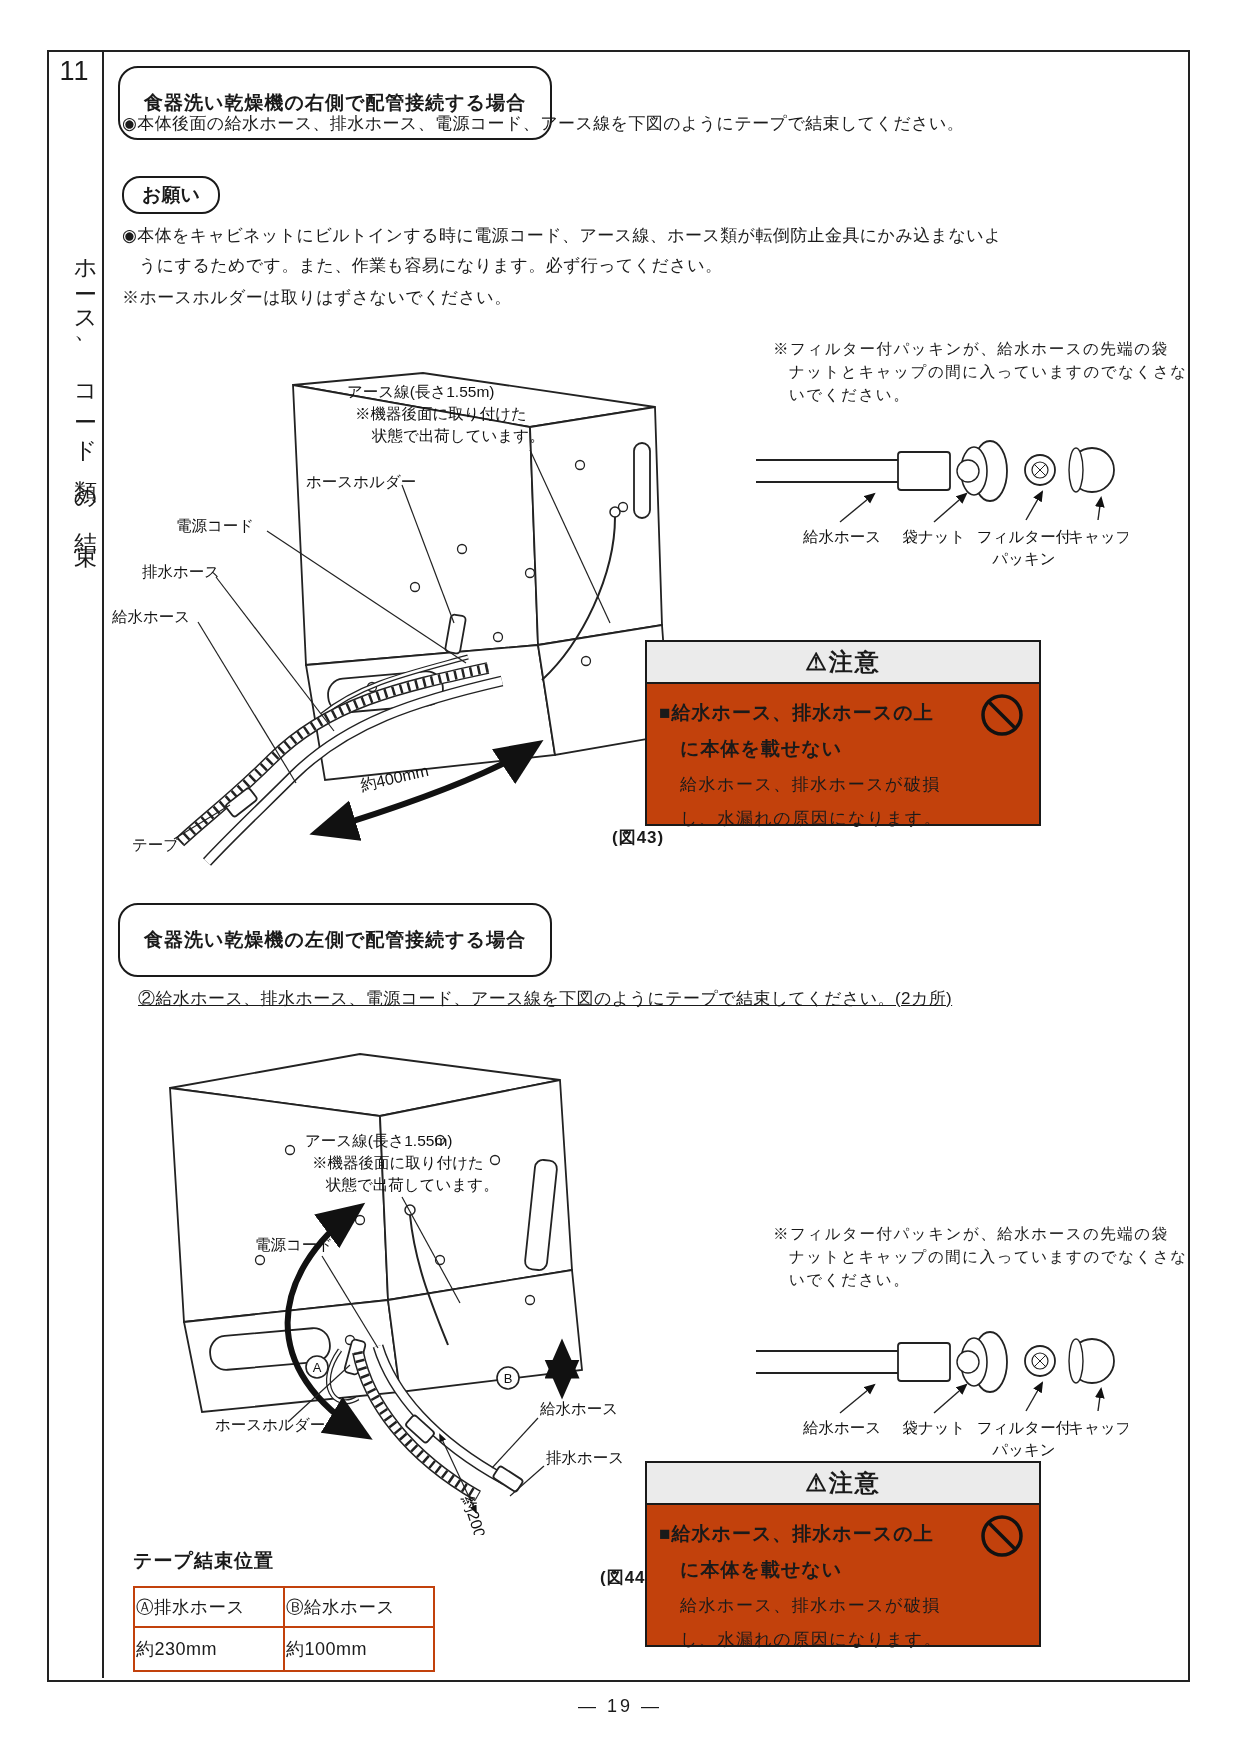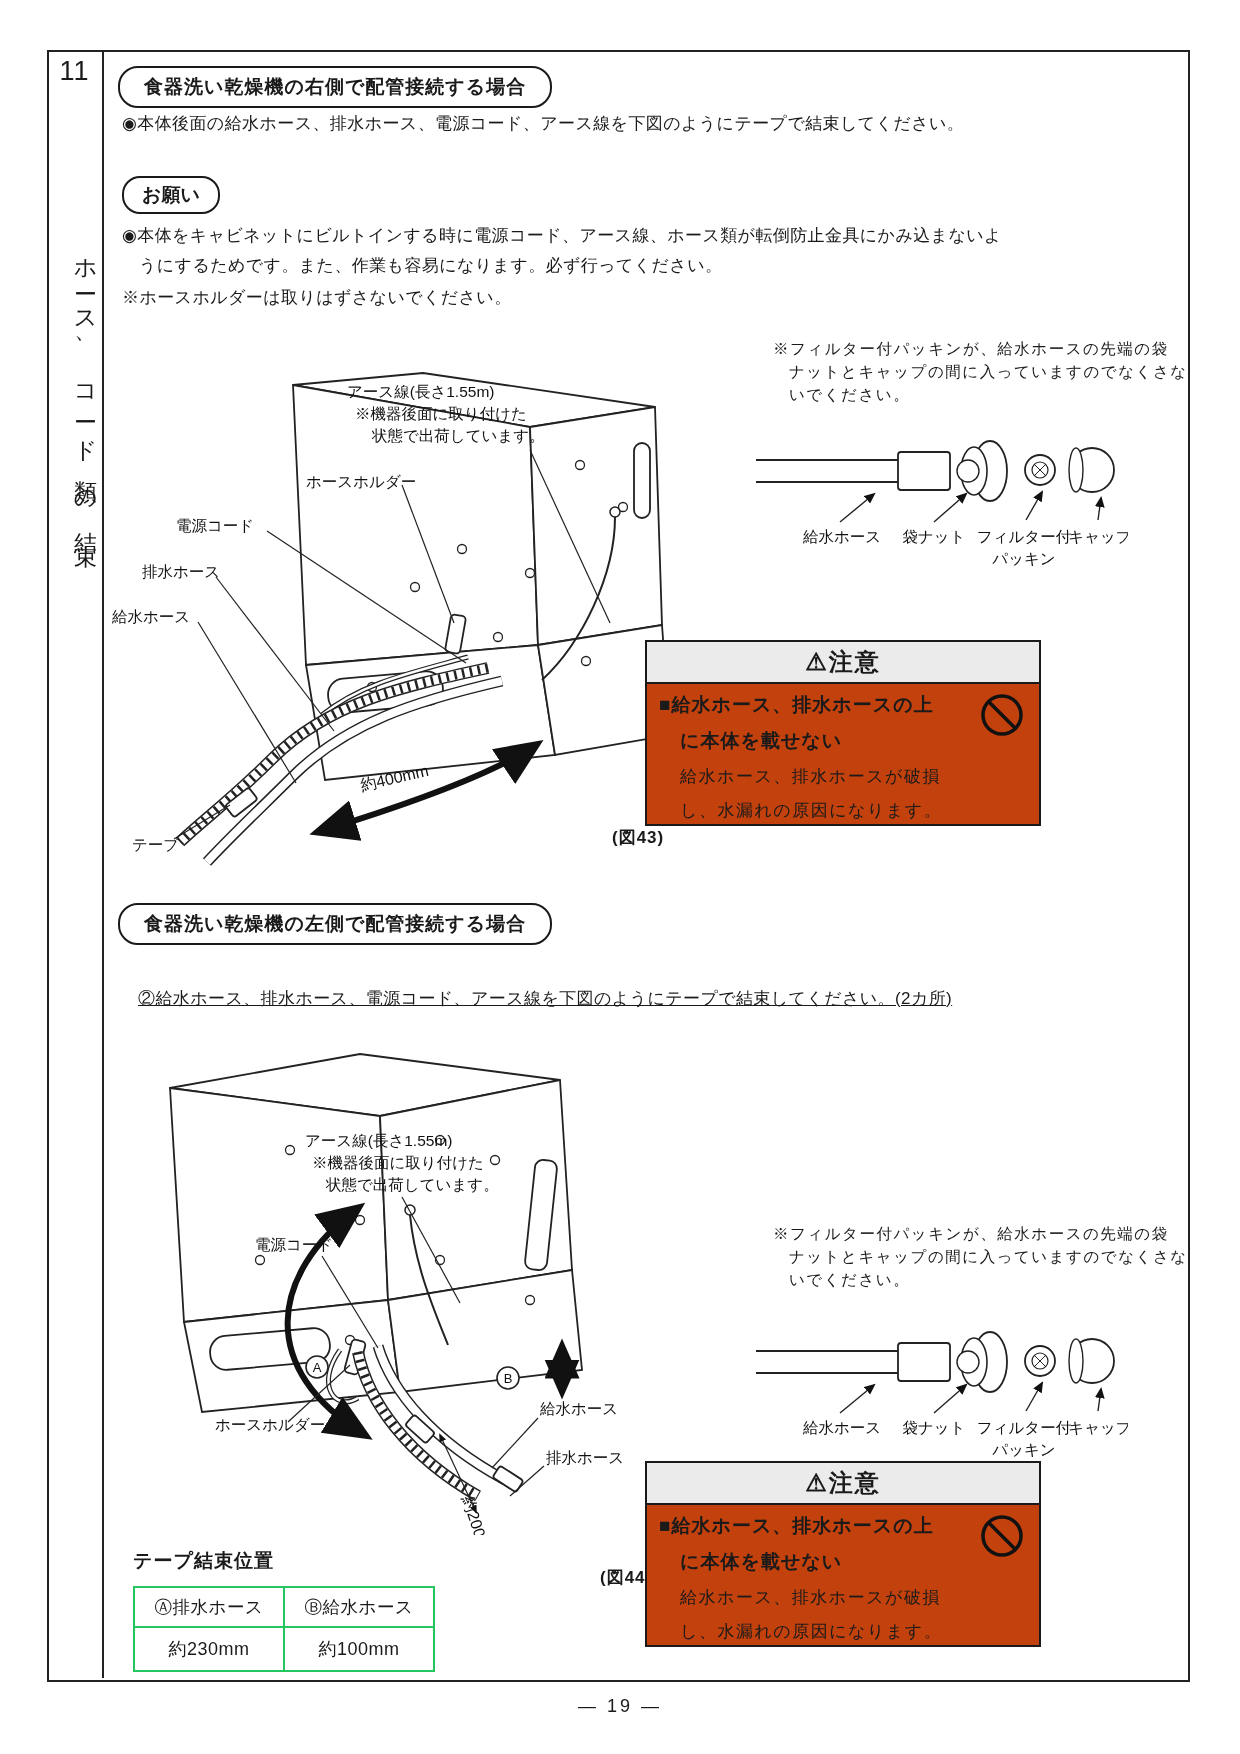--- a/index.html
+++ b/index.html
@@ -8,37 +8,37 @@
   .abs{position:absolute;}
   .nw{white-space:nowrap;}
   .frame{left:47px;top:50px;width:1139px;height:1628px;border:2px solid #222;}
   .sidebar{left:47px;top:50px;width:55px;height:1628px;border-right:2px solid #222;}
   .chapter-number{position:absolute;top:6px;left:0;width:100%;text-align:center;
         font-size:27px;letter-spacing:1px;}
   .chapter-title{position:absolute;top:62px;left:0;width:100%;height:560px;
         display:flex;justify-content:center;writing-mode:vertical-rl;
         font-size:23px;letter-spacing:13px;}
   .hdr-box{border:2.5px solid #1a1a1a;border-radius:20px;height:38px;line-height:38px;
-        padding:0 24px;font-size:19px;font-weight:bold;letter-spacing:1px;background:#fff;}
+        padding:16px 24px;font-size:19px;font-weight:bold;letter-spacing:1px;background:#fff;}
   .onegai{border:2px solid #1a1a1a;border-radius:18px;height:34px;line-height:34px;
         padding:0 18px;font-size:19px;font-weight:bold;background:#fff;text-align:center;}
   .t{font-size:17px;letter-spacing:0.4px;}
   .note-line{font-size:15.5px;letter-spacing:1.5px;line-height:23px;}
   .fig-caption{font-size:17px;font-weight:bold;letter-spacing:1px;}
   .caution-box{width:396px;height:186px;border:2px solid #1a1a1a;background:#c2410c;box-sizing:border-box;}
   .caution-header{height:40px;line-height:40px;background:#ebebeb;border-bottom:2px solid #1a1a1a;
         text-align:center;font-size:24px;font-weight:bold;letter-spacing:2px;}
   .caution-body{position:relative;padding:8px 12px 0 12px;}
-  .c-h1{font-size:19px;font-weight:bold;letter-spacing:1px;margin-top:0;}
+  .c-h1{font-size:19px;font-weight:bold;letter-spacing:1px;margin-top:8px;}
   .c-h2{font-size:19px;font-weight:bold;letter-spacing:1px;margin:10px 0 0 21px;}
   .c-b{font-size:17px;letter-spacing:1.5px;margin:11px 0 0 21px;}
   .prohibit{position:absolute;right:14px;top:8px;}
   .tbl-title{font-size:19px;font-weight:bold;letter-spacing:1px;}
   table.tape{border-collapse:collapse;background:#fff;}
-  table.tape td{border:2px solid #22c55e;width:146px;text-align:center;
+  table.tape td{border:2px solid #c2410c;width:146px;text-align:left;
         font-size:17.5px;letter-spacing:0.5px;}
   table.tape tr.h td{height:36px;}
   table.tape tr.v td{height:40px;font-size:18px;}
   .page-number{top:1696px;left:0;width:100%;text-align:center;font-size:18px;letter-spacing:3px;}
   svg text{font-family:"Liberation Sans",sans-serif;fill:#111;}
 </style>
 </head>
 <body>
 
 <div class="page">

